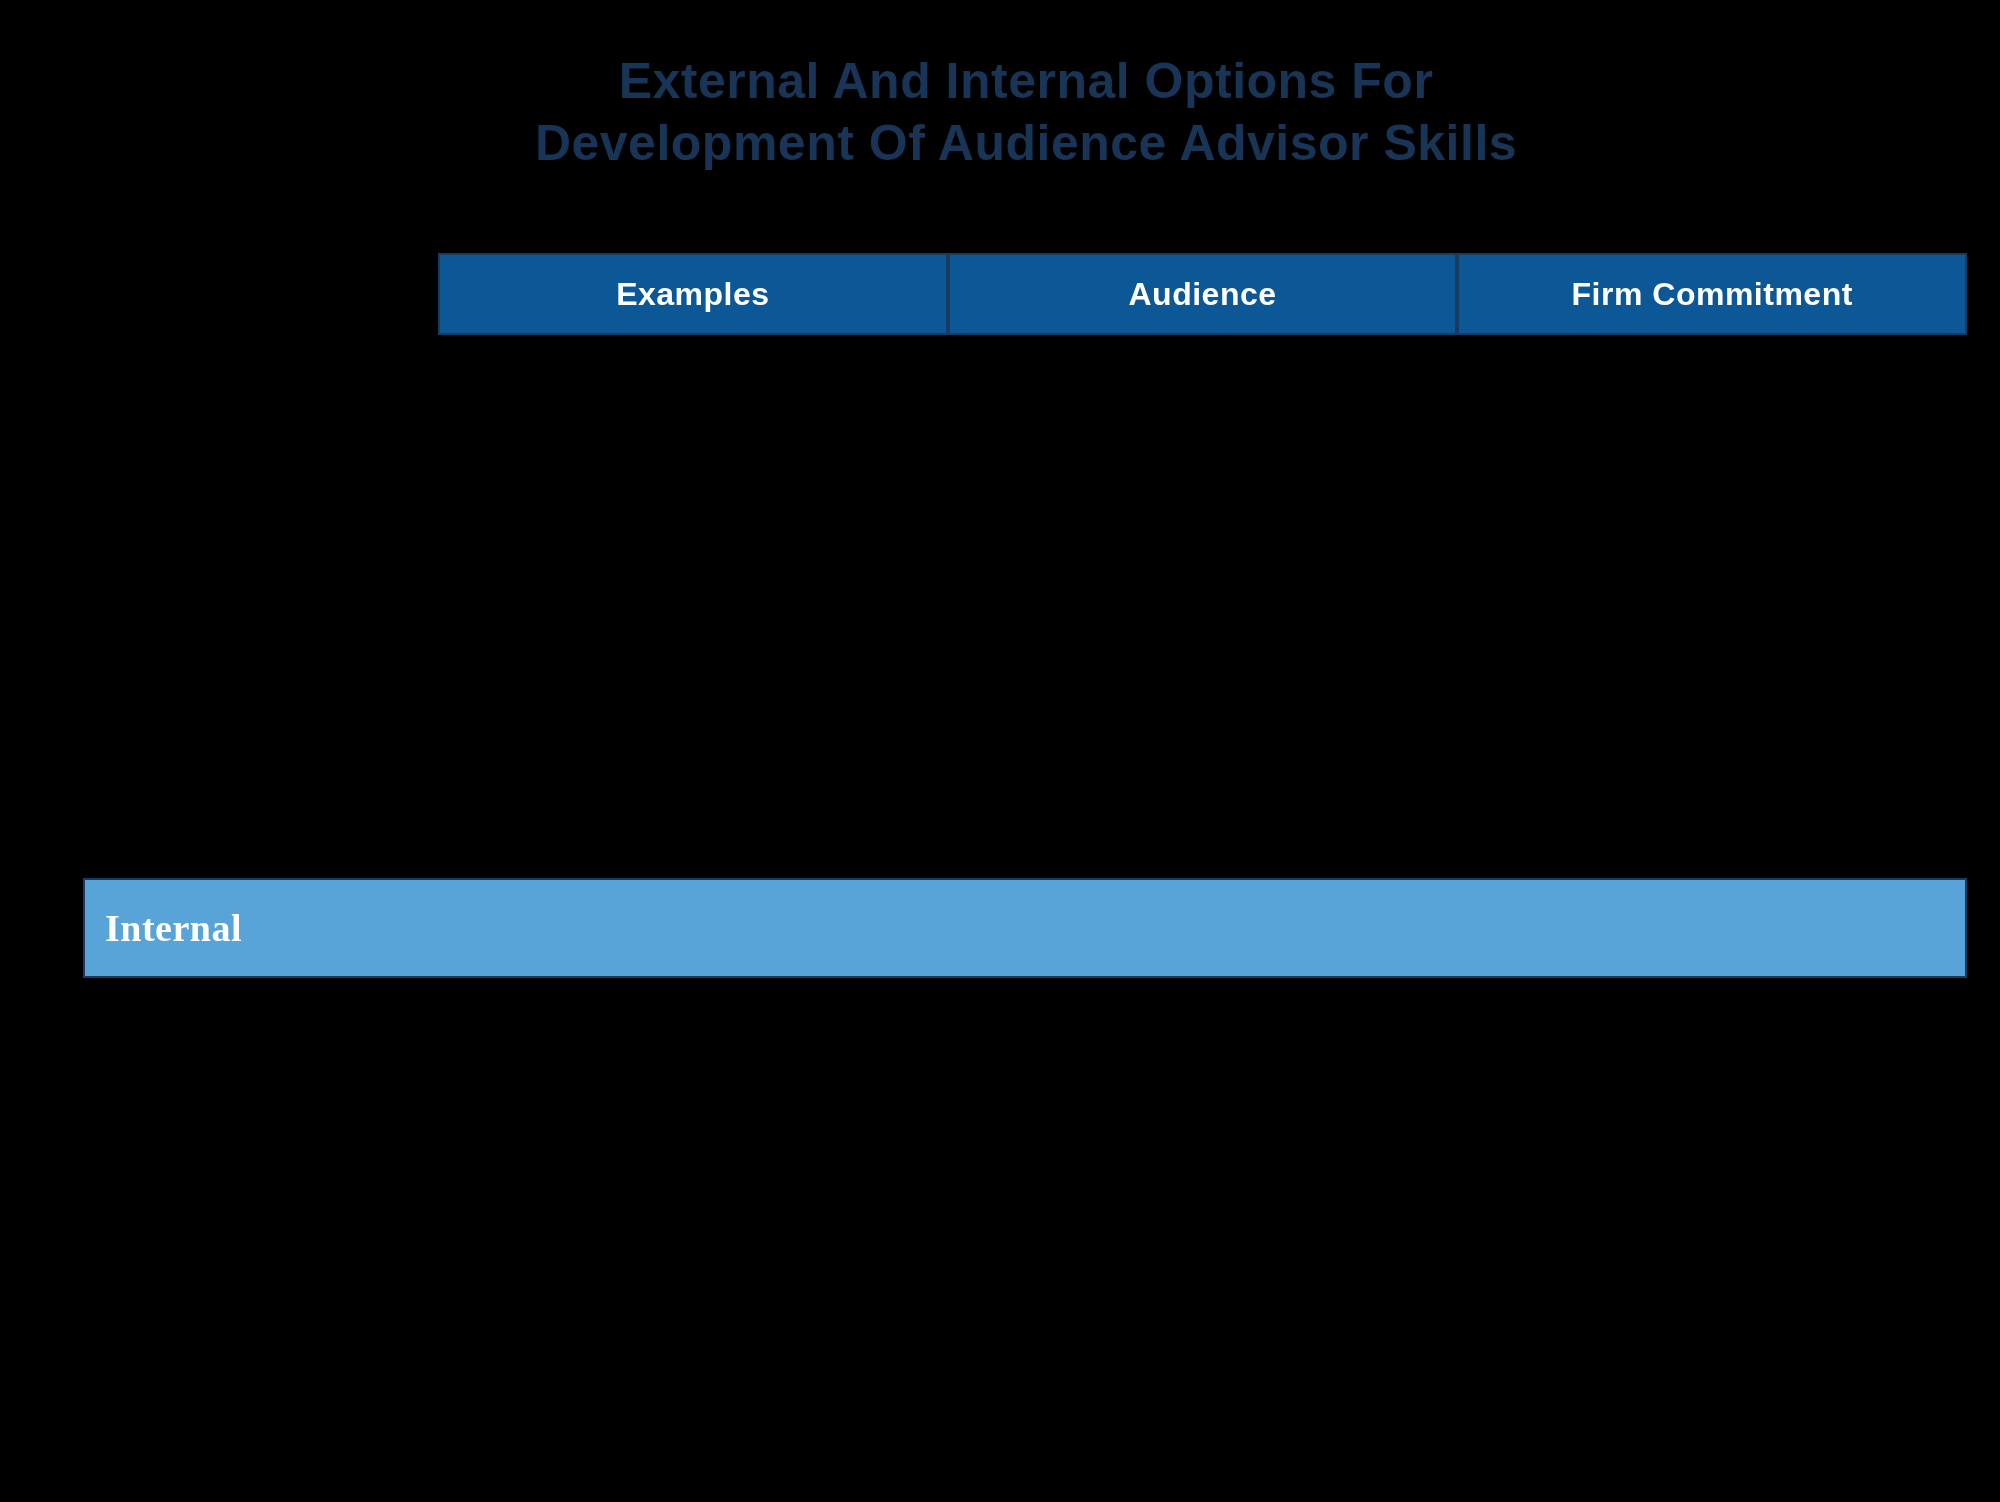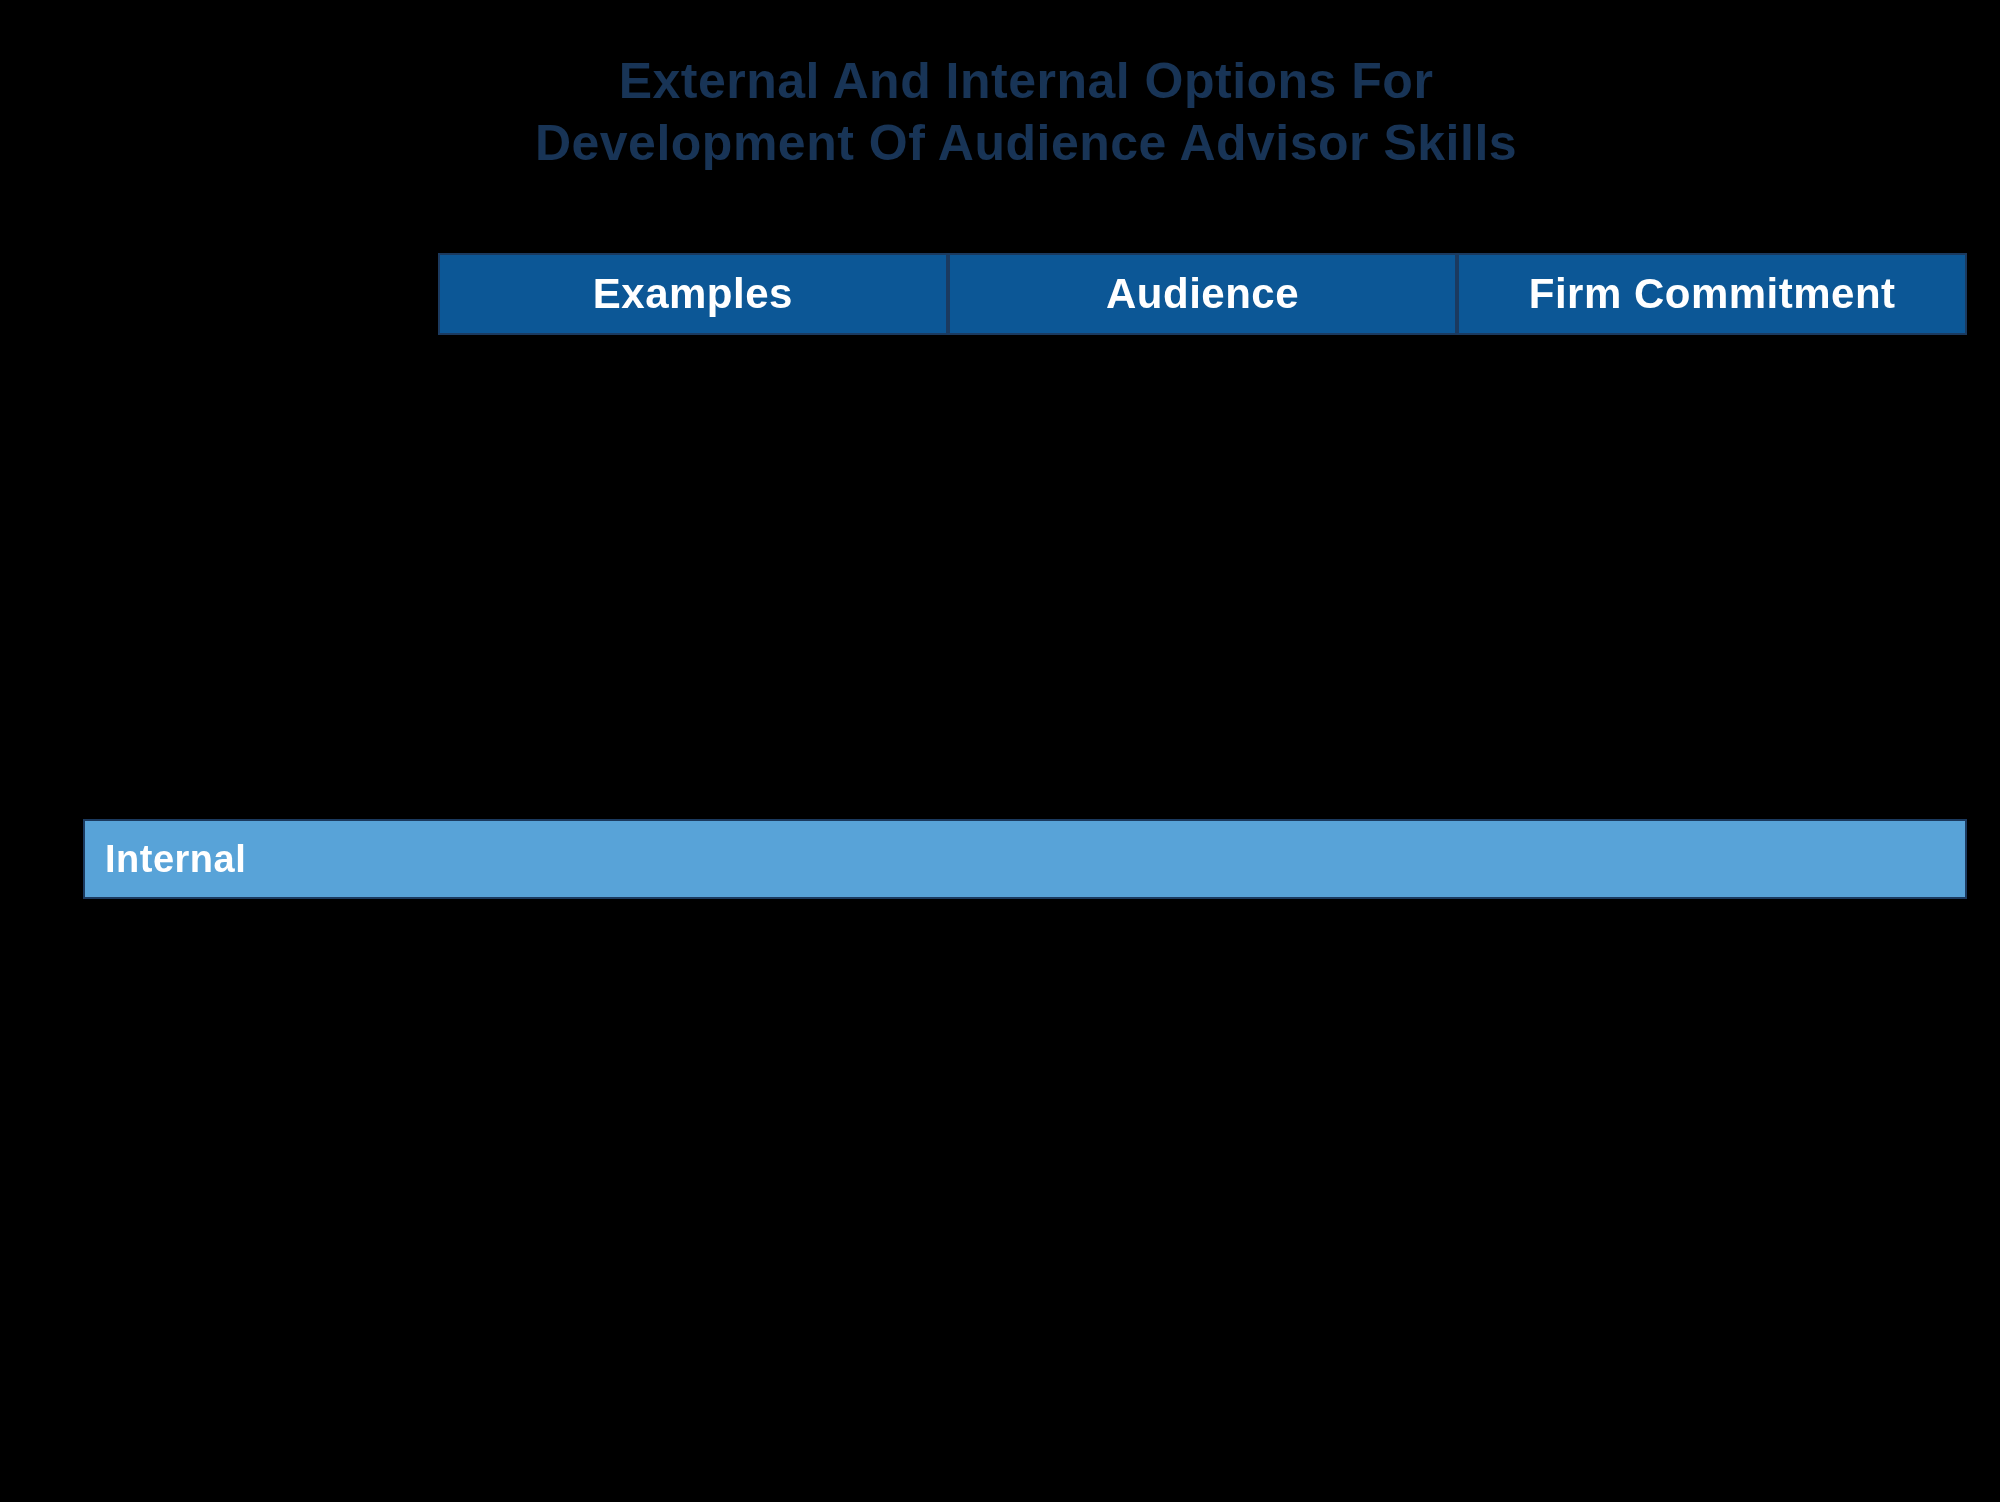--- a/index.html
+++ b/index.html
@@ -37,21 +37,21 @@
     box-sizing: border-box;
     background: #1B3A5F;      
     border: 2px solid #1B3A5F;
     display: flex;
     gap: 4px;
   }
   .header-cell {
     flex: 1 1 0;
     background: #0C5796;
     color: #FFFFFF;
-    font-size: 42px;
+    font-size: 32px;
     font-weight: 700;
     display: flex;
     align-items: center;
     justify-content: center;
     letter-spacing: 0.5px;
   }
   .section-band {
     position: absolute;
     left: 57px;
     width: 1884px;
@@ -64,22 +64,23 @@
     display: flex;
     align-items: center;
     padding-left: 20px;
     letter-spacing: 0.5px;
   }
   .band-external {
     top: 335px;
     height: 78px;
   }
   .band-internal {
-    top: 819px;
-    height: 80px;
+    top: 878px;
+    height: 100px;
+    font-family: Liberation Serif, serif;
   }
 </style>
 </head>
 <body>
 
 <div id="stage">
 
   <div class="title">
     <div>External And Internal Options For</div>
     <div>Development Of Audience Advisor Skills</div>

